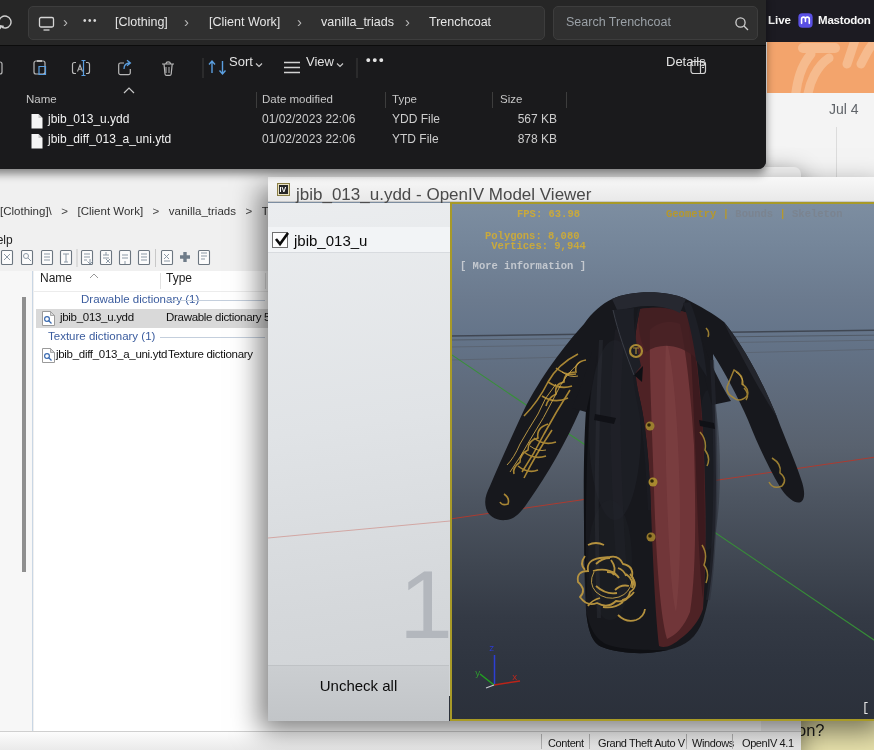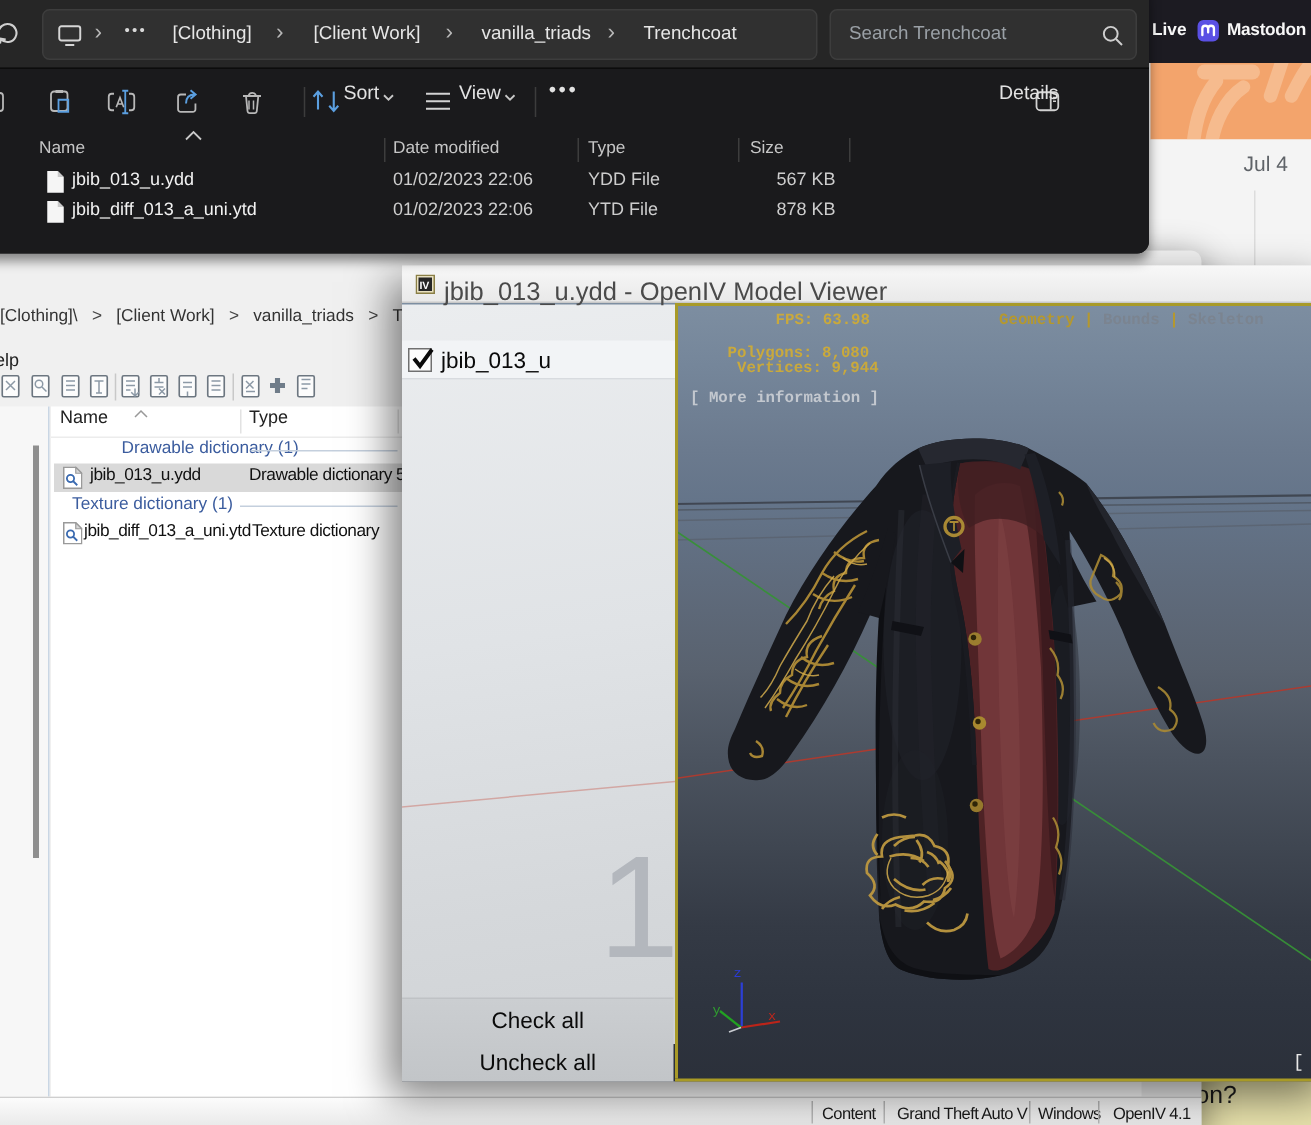--- a/index.html
+++ b/index.html
@@ -308,21 +308,20 @@
     <div class="prow" style="top:50px;height:26px;background:#f2f4f6;border-bottom:1px solid #d8dbdf;padding-left:48px;">
       <span style="position:absolute;left:26px;top:5px;">jbib_013_u</span>
       <div class="cbox" style="top:5px;">
           <svg width="22" height="22" viewBox="0 0 22 22">
             <path d="M5,11 L9,16 L17,5" stroke="#0a0a0a" stroke-width="2.6" fill="none"></path>
           </svg>
         </div>
     </div>
     <div id="wm1">1</div>
     <div class="pbtn" style="top:488px;height:56px;background:linear-gradient(#cbced1,#c2c5c8);line-height:normal;">
-        <div style="margin-top:6px;">Check all</div>
         <div style="margin-top:11px;">Uncheck all</div>
       </div>
     <div id="mvtitle">
         <div class="t">jbib_013_u.ydd - OpenIV Model Viewer</div>
       <svg style="position:absolute;left:9px;top:6px;" width="13" height="13" viewBox="0 0 13 13">
           <rect x="0.5" y="0.5" width="12" height="12" fill="#e8e0c0" stroke="#8a7f46"></rect>
           <rect x="2" y="2" width="9" height="9" fill="#262626"></rect>
           <text x="2.6" y="9.4" font-size="7" fill="#fff" font-family="Liberation Sans,sans-serif" font-weight="bold">IV</text>
         </svg>
     </div>

